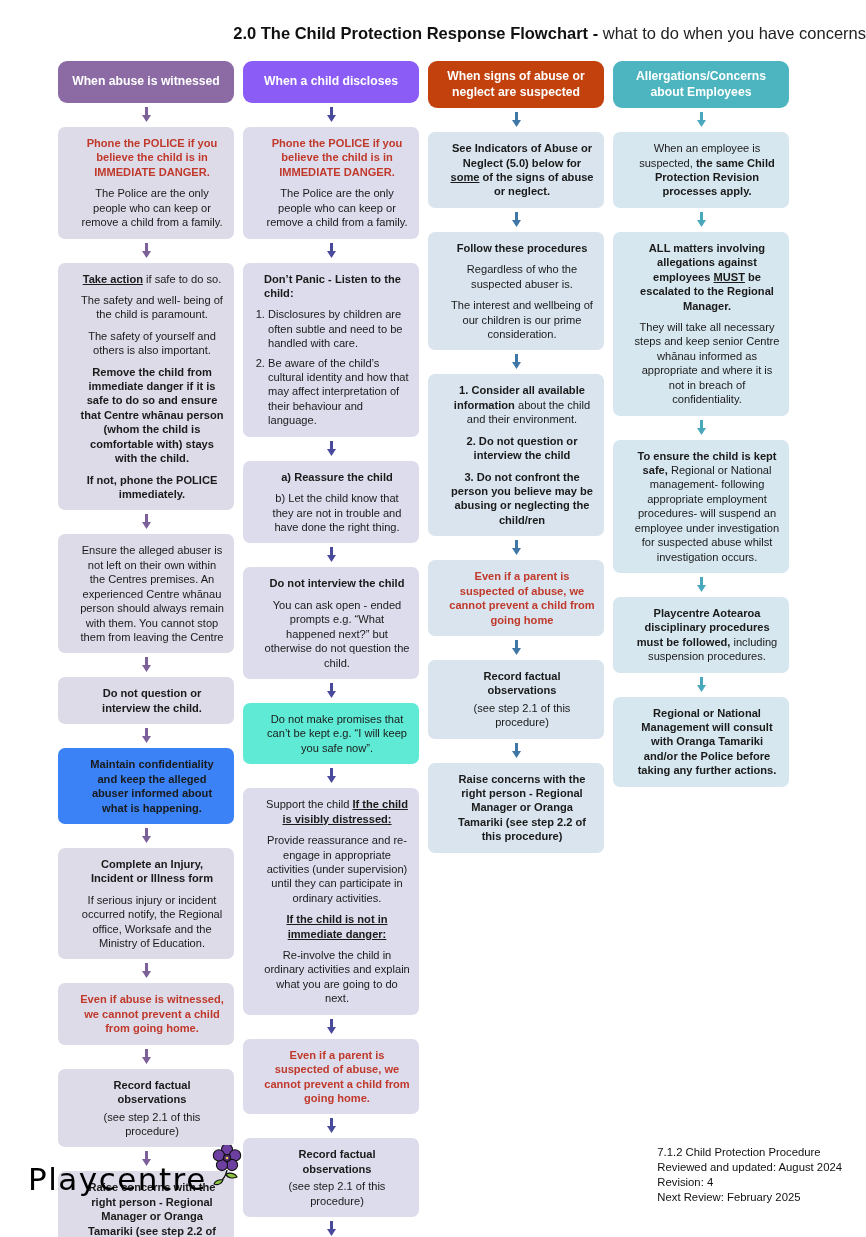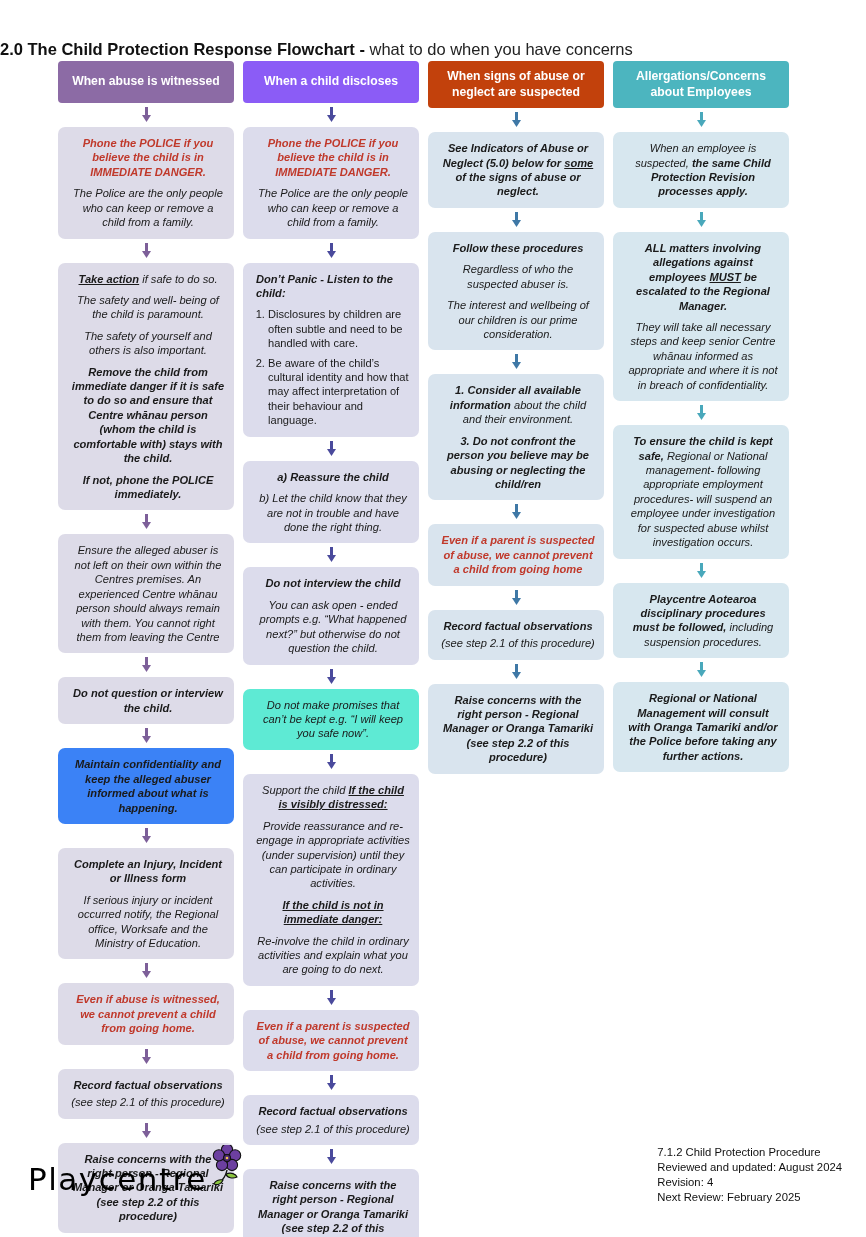--- a/index.html
+++ b/index.html
@@ -12,24 +12,24 @@
     height: 1237px;
     position: relative;
     font-family: "Liberation Sans", sans-serif;
     color: #1a1a1a;
     overflow: hidden;
   }
 
   
   .title {
     position: absolute;
-    top: 40px;
+    top: 24px;
     left: 0;
     width: 866px;
-    text-align: left;
+    text-align: right;
     font-size: 16.5px;
     line-height: 1.2;
     white-space: nowrap;
   }
   .title .bold {
     font-weight: bold;
     color: #111111;
   }
   .title .light {
     font-weight: normal;
@@ -50,21 +50,21 @@
     width: 176px;
     display: flex;
     flex-direction: column;
     align-items: center;
   }
 
   
   .header-box {
     width: 100%;
     box-sizing: border-box;
-    border-radius: 4px;
+    border-radius: 9px;
     color: #ffffff;
     font-weight: bold;
     font-size: 12.2px;
     line-height: 1.28;
     text-align: center;
     padding: 8px 6px;
     min-height: 42px;
     display: flex;
     align-items: center;
     justify-content: center;
@@ -84,22 +84,21 @@
   .box {
     width: 100%;
     box-sizing: border-box;
     border-radius: 7px;
     padding: 9px 9px;
     text-align: center;
     font-size: 11.1px;
     line-height: 1.30;
   }
   .box p {
-    margin: 0 0 7px 4px;
-    font-style: italic;
+    margin: 0 0 7px 12px;
   }
   .box p:last-child { margin-bottom: 0; }
 
   .b  { font-weight: bold; }
   .u  { text-decoration: underline; }
   .red { color: #c0392b; font-weight: bold; }
 
   .box.left-align { text-align: left; }
   .box ol {
     margin: 0;
@@ -169,21 +168,21 @@
         <p><span class="b">Remove the child from immediate danger if it is safe to do so and ensure that Centre whānau person (whom the child is comfortable with) stays with the child.</span></p>
         <p><span class="b">If not, phone the POLICE immediately.</span></p>
       </div>
       <span class="arrow">
         <svg width="9" height="16" viewBox="0 0 9 16">
           <rect x="3" y="0" width="3" height="9" fill="#7d5f99"></rect>
           <polygon points="0,8 9,8 4.5,15" fill="#7d5f99"></polygon>
         </svg>
       </span>
       <div class="box" style="background: rgb(221, 219, 232);">
-        <p><span>Ensure the alleged abuser is not left on their own within the Centres premises. An experienced Centre whānau person should always remain with them.  You cannot right them from leaving the Centre</span></p>
+        <p><span>Ensure the alleged abuser is not left on their own within the Centres premises. An experienced Centre whānau person should always remain with them.  You cannot stop them from leaving the Centre</span></p>
       </div>
       <span class="arrow">
         <svg width="9" height="16" viewBox="0 0 9 16">
           <rect x="3" y="0" width="3" height="9" fill="#7d5f99"></rect>
           <polygon points="0,8 9,8 4.5,15" fill="#7d5f99"></polygon>
         </svg>
       </span>
       <div class="box" style="background: rgb(221, 219, 232);">
         <p><span class="b">Do not question or interview the child.</span></p>
       </div>
@@ -359,20 +358,21 @@
         <p><span>The interest and wellbeing of our children is our prime consideration.</span></p>
       </div>
       <span class="arrow">
         <svg width="9" height="16" viewBox="0 0 9 16">
           <rect x="3" y="0" width="3" height="9" fill="#3f78a6"></rect>
           <polygon points="0,8 9,8 4.5,15" fill="#3f78a6"></polygon>
         </svg>
       </span>
       <div class="box" style="background: rgb(217, 228, 238); text-align: center;">
         <p><span class="b">1. Consider all available information</span><span> about the child and their environment.</span></p>
+        <p><span class="b">2. Do not question or interview the child</span></p>
         <p><span class="b">3. Do not confront the</span><span class="b"> person you believe may be abusing or neglecting the child/ren</span></p>
       </div>
       <span class="arrow">
         <svg width="9" height="16" viewBox="0 0 9 16">
           <rect x="3" y="0" width="3" height="9" fill="#3f78a6"></rect>
           <polygon points="0,8 9,8 4.5,15" fill="#3f78a6"></polygon>
         </svg>
       </span>
       <div class="box" style="background: rgb(217, 228, 238);">
         <p><span class="red">Even if a parent is suspected of abuse, we cannot prevent a child from going home</span></p>

